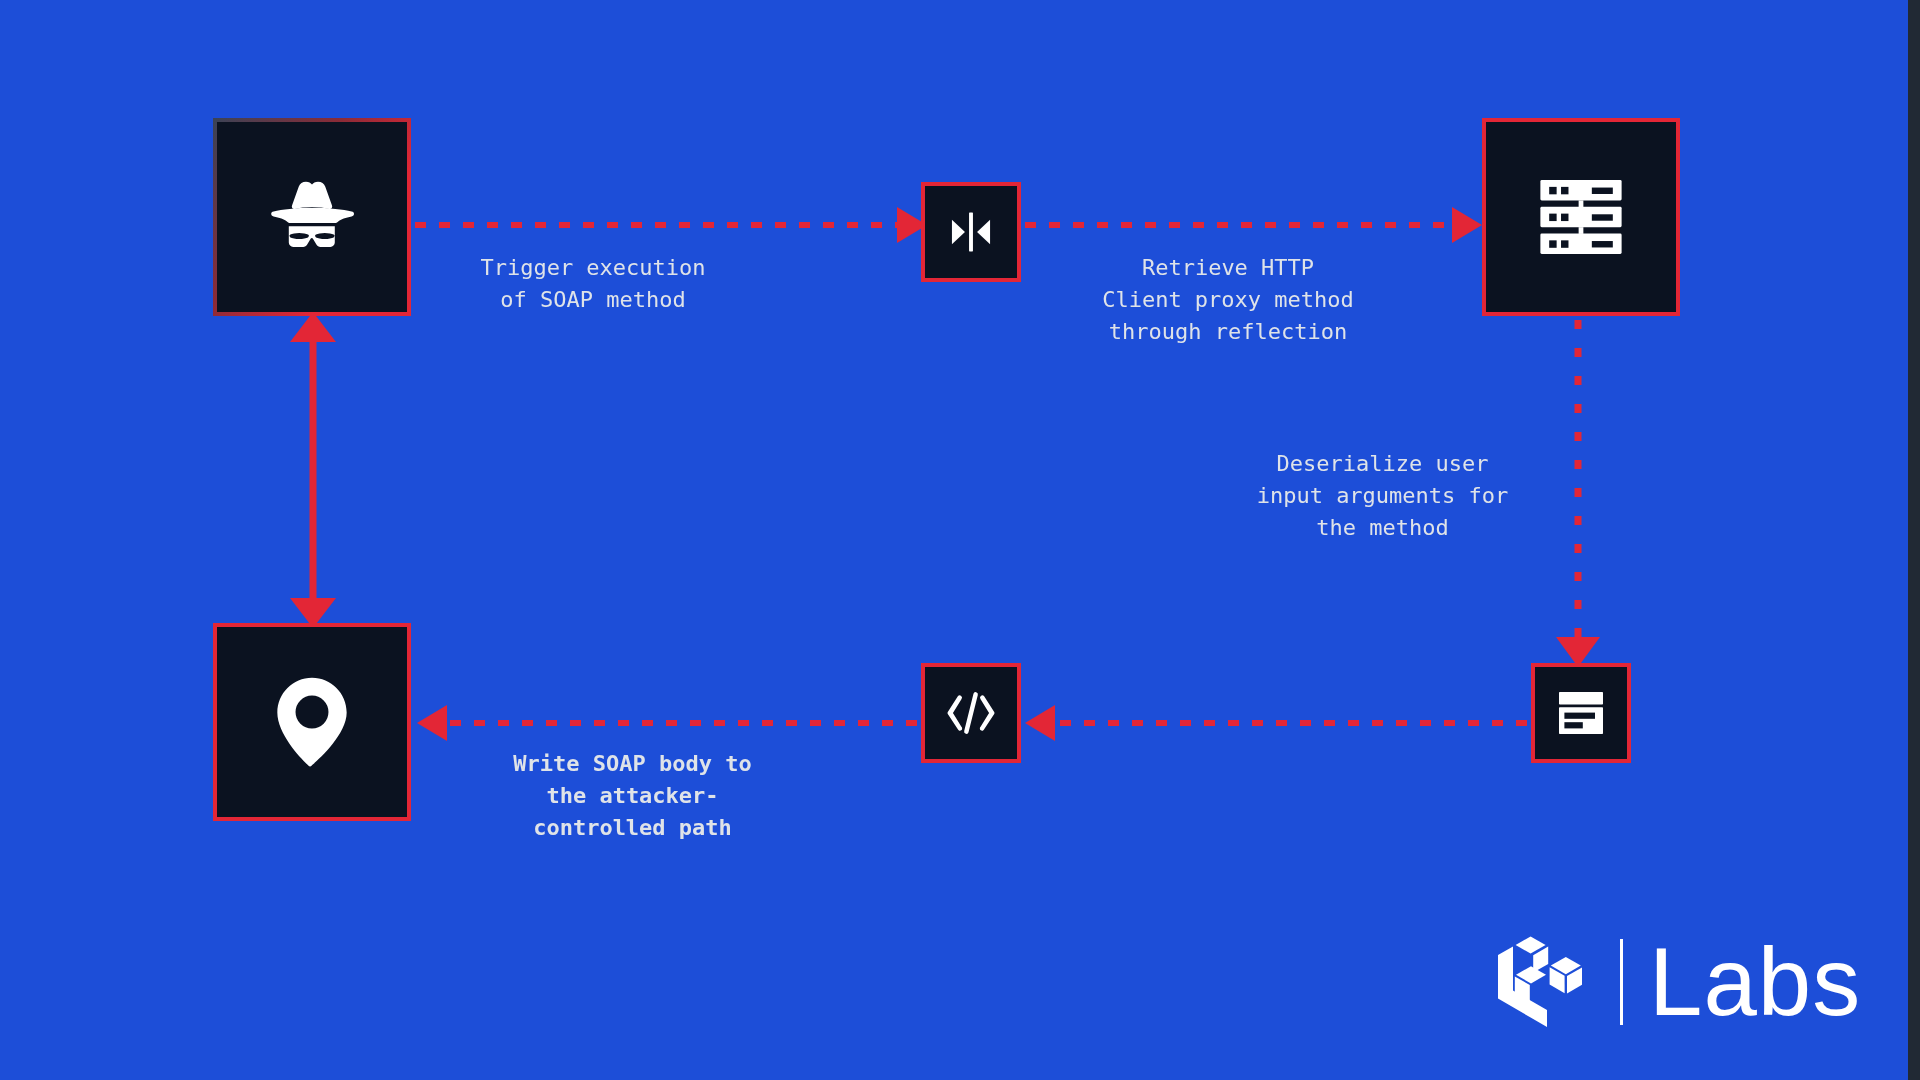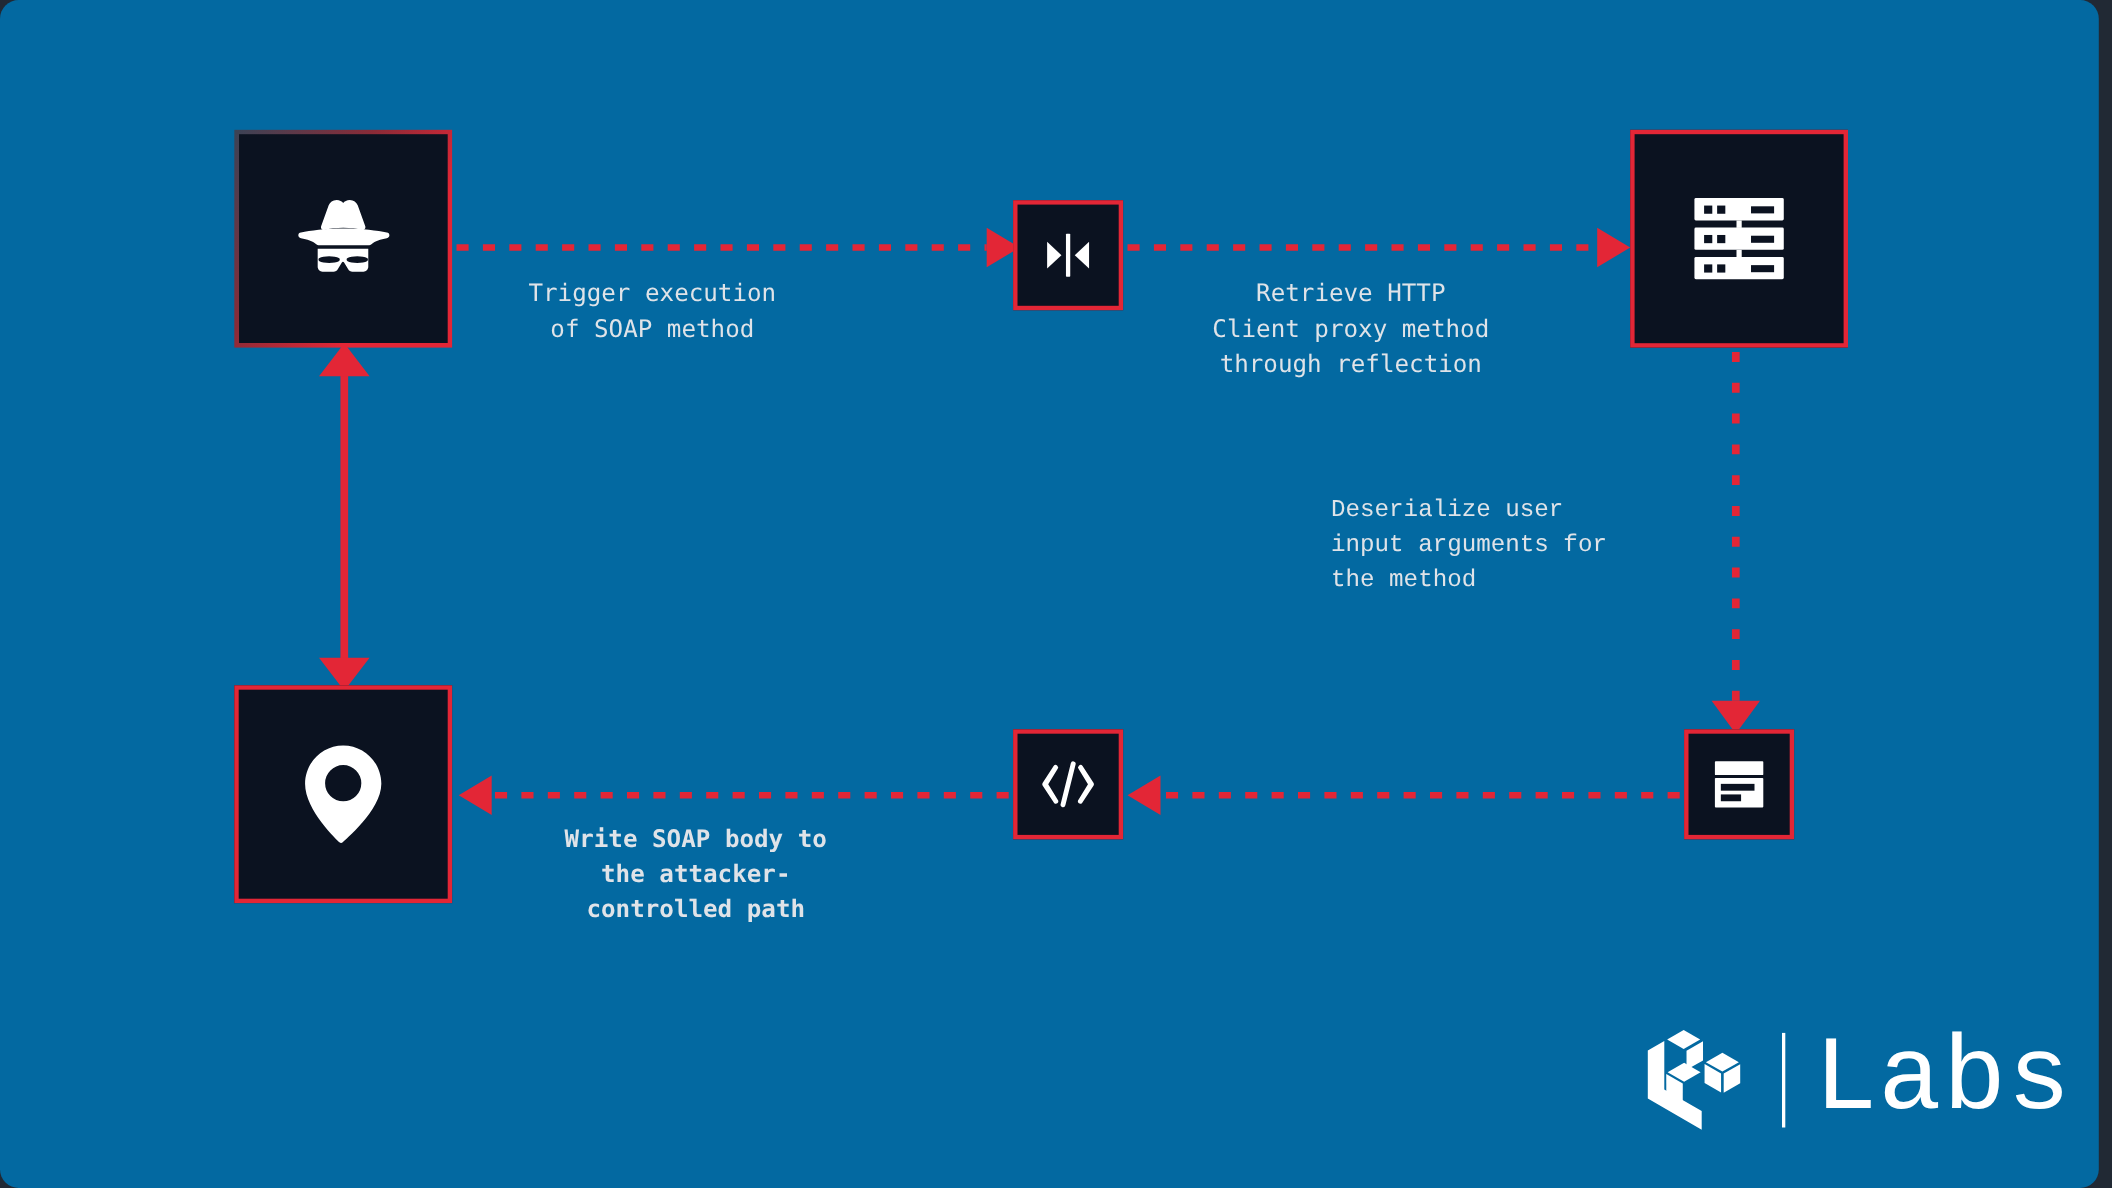--- a/index.html
+++ b/index.html
@@ -9,22 +9,21 @@
     height: 1080px;
     background: #212934;
     overflow: hidden;
     font-family: "DejaVu Sans Mono", monospace;
   }
 
   #canvas {
     position: relative;
     width: 1908px;
     height: 1080px;
-    background: #0369a1;
-    border-radius: 17px;
+    background: #1d4ed8;
   }
 
   
   #edges {
     position: absolute;
     left: 0; top: 0;
     width: 1920px;
     height: 1080px;
     pointer-events: none;
   }
@@ -57,40 +56,40 @@
   .label {
     position: absolute;
     color: #dfe3e8;
     font-family: "DejaVu Sans Mono", monospace;
     font-size: 22px;
     line-height: 32px;
     white-space: pre;
     letter-spacing: 0px;
   }
   .label.center { text-align: center; }
-  .label.right  { text-align: left; font-family: Liberation Mono, monospace; }
+  .label.right  { text-align: center; }
 
   
   #brand {
     position: absolute;
     left: 1494px;
     top: 930px;
     display: flex;
     align-items: center;
     gap: 0px;
   }
   #brand .divider {
     width: 3px;
     height: 86px;
     background: #ffffff;
     margin: 0 26px 0 18px;
   }
   #brand .wordmark {
     color: #ffffff;
-    font-family: Liberation Mono, monospace;
+    font-family: Liberation Sans, sans-serif;
     font-size: 96px;
     font-weight: 300;
     line-height: 96px;
     letter-spacing: 1px;
   }
 </style>
 </head>
 <body>
 
 <div id="canvas">

